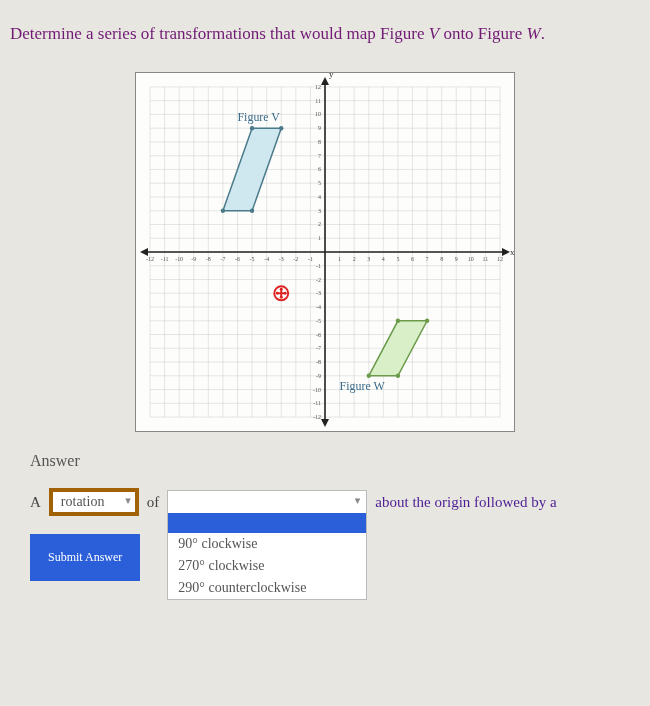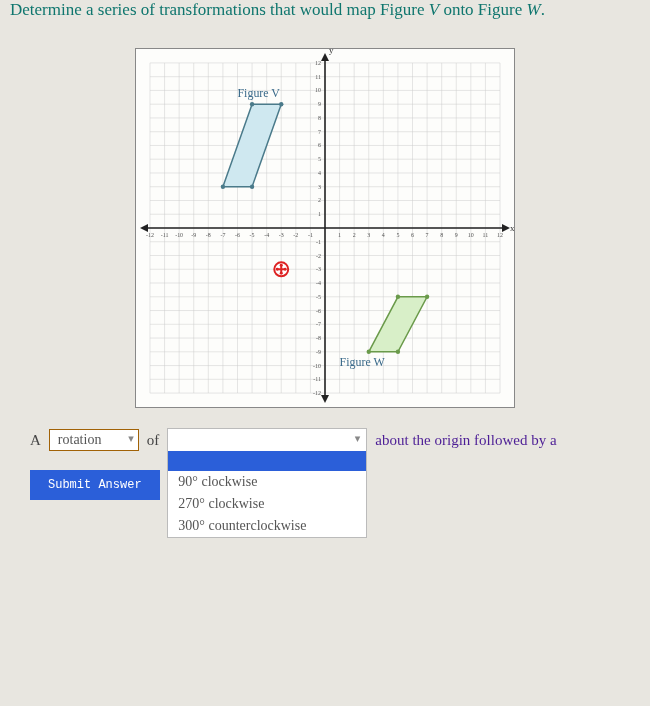--- a/index.html
+++ b/index.html
@@ -6,23 +6,23 @@
     body {
       width: 650px;
       height: 706px;
       font-family: Georgia, 'Times New Roman', serif;
       background: #e8e6e0;
       color: #333;
       position: relative;
       overflow: hidden;
     }
     .question {
-      padding: 0 10px 8px 10px;
+      padding: 24px 10px 8px 10px;
       font-size: 17px;
-      color: #0f766e;
+      color: #701a75;
     }
     .question .var { font-style: italic; }
     .chart-area {
       display: flex;
       justify-content: center;
       padding: 20px 0 10px 0;
     }
     svg.grid { background: #fdfdfb; border: 1px solid #888; }
     .answer-section {
       padding: 10px 30px;
@@ -34,21 +34,21 @@
     }
     .answer-row {
       display: flex;
       align-items: center;
       gap: 8px;
       font-size: 15px;
       color: #444;
       position: relative;
     }
     .dropdown-static {
-      border: 1px solid #a16207;
+      border: 4px solid #a16207;
       background: #fff;
       padding: 2px 20px 2px 8px;
       font-size: 14px;
       min-width: 90px;
       position: relative;
       color: #555;
     }
     .dropdown-static::after {
       content: "▾";
       position: absolute;
@@ -103,23 +103,23 @@
     }
     .after-text {
       font-size: 15px;
       color: #4c1d95;
     }
     .submit-btn {
       margin-top: 18px;
       background: #2b5fd9;
       color: #fff;
       border: none;
-      padding: 8px 18px;
+      padding: 16px 18px;
       font-size: 12px;
-      font-family: Liberation Mono, monospace;
+      font-family: Liberation Serif, serif;
       cursor: pointer;
     }
   </style>
 </head>
 <body>
 
 <div class="question">
   <span>Determine a series of transformations that would map Figure </span><span class="var">V</span><span> onto Figure </span><span class="var">W</span><span>.</span>
 </div>
 
@@ -247,38 +247,39 @@
       <line x1="142" y1="221.5" x2="150" y2="221.5" stroke="#d22" stroke-width="2"></line>
       <line x1="146" y1="217.5" x2="146" y2="225.5" stroke="#d22" stroke-width="2"></line>
       <circle cx="142" cy="221.5" r="1.5" fill="#d22"></circle>
       <circle cx="150" cy="221.5" r="1.5" fill="#d22"></circle>
       <circle cx="146" cy="217.5" r="1.5" fill="#d22"></circle>
       <circle cx="146" cy="225.5" r="1.5" fill="#d22"></circle>
     </svg>
 </div>
 
 <div class="answer-section">
+  <div class="answer-label">Answer</div>
 
   <div class="answer-row">
     <span>A</span>
 
     <span class="dropdown-static">
       <span>rotation</span>
     </span>
 
     <span>of</span>
 
     <span class="dropdown-open">
       <div class="dropdown-box">
         <div class="dropdown-selected"></div>
         <div class="dropdown-list">
           <div class="dropdown-item highlight"></div>
           <div class="dropdown-item">90° clockwise</div>
           <div class="dropdown-item">270° clockwise</div>
-          <div class="dropdown-item">300° counterclockwise</div>
+          <div class="dropdown-item">290° counterclockwise</div>
         </div>
       </div>
     </span>
 
     <span class="after-text">about the origin followed by a</span>
   </div>
 
   <button class="submit-btn">Submit Answer</button>
 </div>
 

